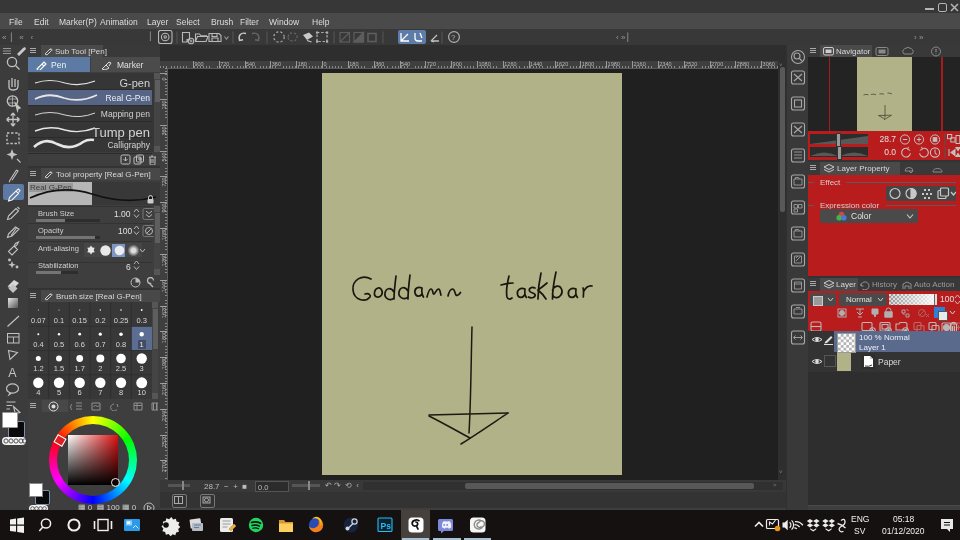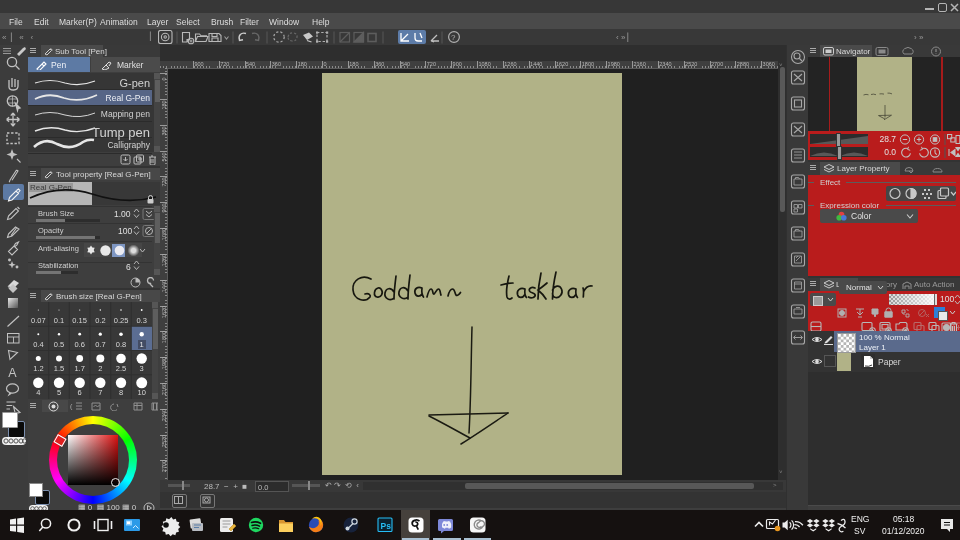--- a/index.html
+++ b/index.html
@@ -732,21 +732,21 @@
       </svg>
     <div class="abs tx" style="left:106px;top:2px;font-size:8px;color:#9a9a9a;">Auto Action</div>
   </div>
 
   <div class="abs" style="left:2px;top:248px;width:26px;height:13px;background:#4a4a4a;border-radius:2px;">
     <div class="abs" style="left:3px;top:2.5px;width:8px;height:8px;background:#9a9a9a;border:1px solid #ccc;"></div>
     <svg class="abs" style="left:17px;top:4px;" width="8" height="6">
         <path d="M1 1 l2.5 3 l2.5 -3" stroke="#ccc" fill="none"></path>
       </svg>
   </div>
-  <div class="abs" style="left:31px;top:236px;width:48px;height:13px;background:#4a4a4a;border-radius:2px;">
+  <div class="abs" style="left:31px;top:248px;width:48px;height:13px;background:#4a4a4a;border-radius:2px;">
     <div class="abs tx" style="left:7px;top:1.5px;font-size:8px;color:#e0e0e0;">Normal</div>
     <svg class="abs" style="left:38px;top:4px;" width="8" height="6">
         <path d="M1 1 l2.5 3 l2.5 -3" stroke="#ccc" fill="none"></path>
       </svg>
   </div>
   <div class="abs" style="left:81px;top:249px;width:48px;height:11px;background:repeating-conic-gradient(#8a8a8a 0 25%,#d4d4d4 0 50%) 0 0/4px 4px;">
     <div class="abs" style="left:0;top:0;width:48px;height:11px;background:linear-gradient(to right,rgba(255,255,255,0.1),rgba(255,255,255,0.95));"></div>
     <div class="abs" style="right:0;top:0;width:2px;height:11px;background:#ddd;border-left:1px solid #666;"></div>
   </div>
   <div class="abs tx" style="left:132px;top:249px;font-size:8.5px;color:#e0e0e0;">100</div>

